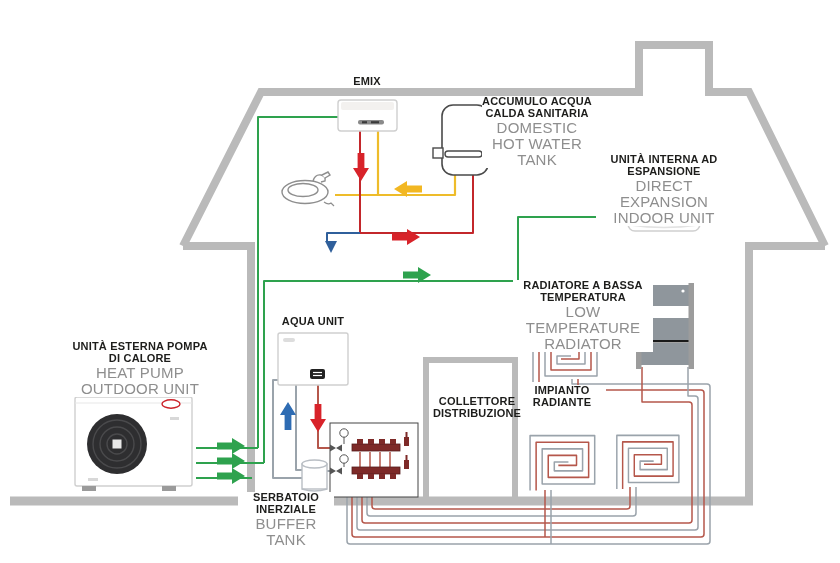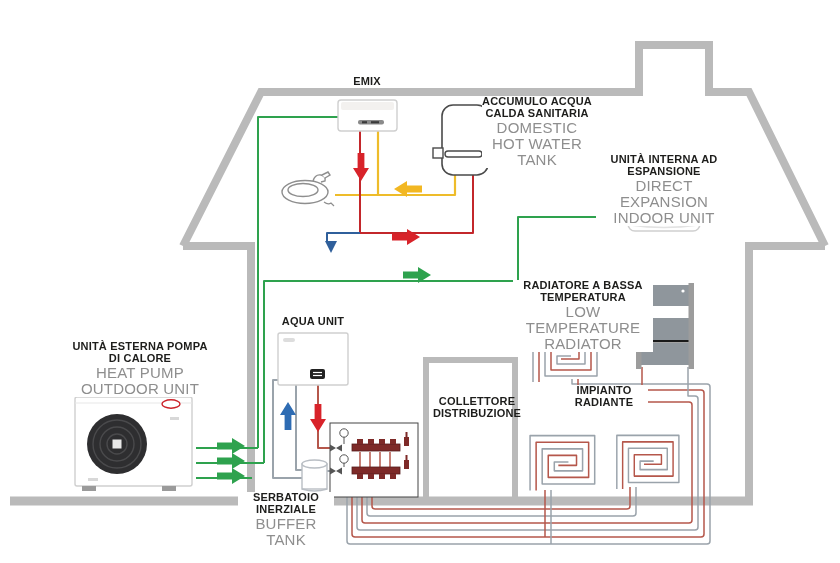--- a/index.html
+++ b/index.html
@@ -241,17 +241,17 @@
 
 <div class="label" style="left:238px;top:492px;width:96px;">
   <span class="it">SERBATOIO INERZIALE</span>
   <span class="en">BUFFER TANK</span>
 </div>
 
 <div class="label" style="left:429px;top:396px;width:96px;background:transparent;">
   <span class="it">COLLETTORE DISTRIBUZIONE</span>
 </div>
 
-<div class="label" style="left:518px;top:385px;width:88px;padding-left:42px;">
+<div class="label" style="left:518px;top:385px;width:88px;">
   <span class="it">IMPIANTO RADIANTE</span>
 </div>
 
 </div>
 
 </body></html>

